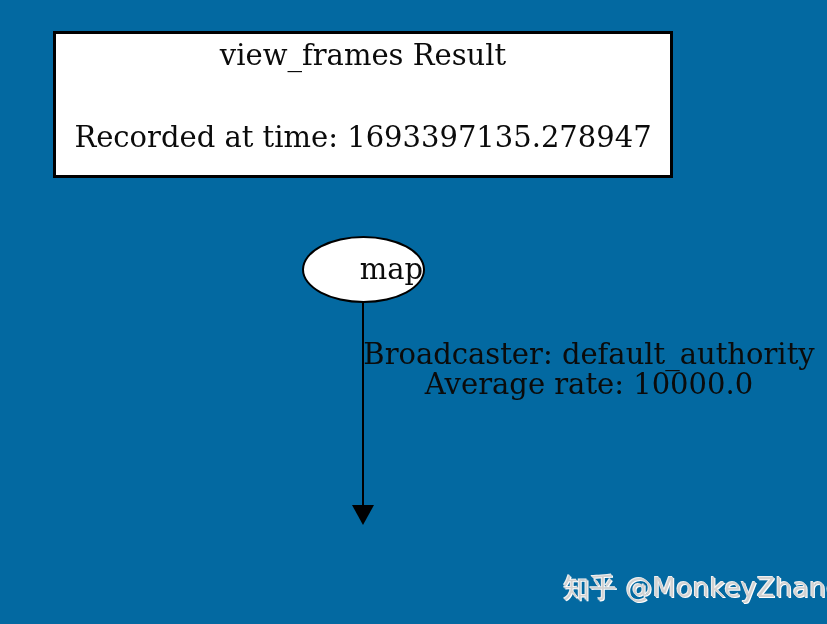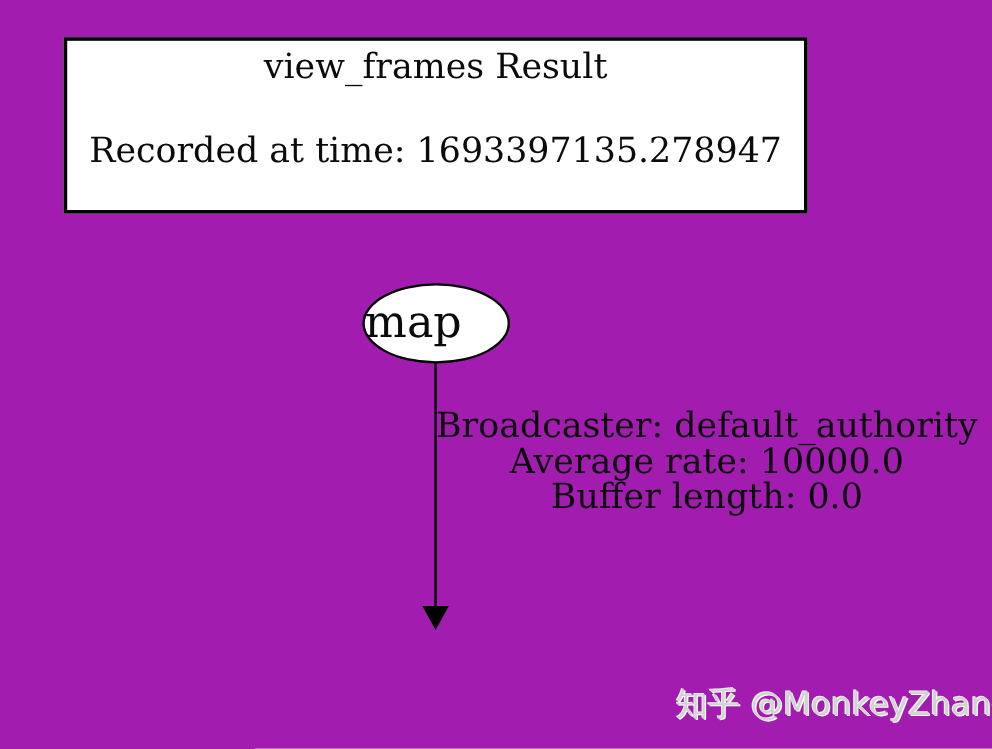--- a/index.html
+++ b/index.html
@@ -4,21 +4,21 @@
 <style>
   html, body {
     margin: 0;
     padding: 0;
     background: #ffffff;
   }
   .canvas {
     position: relative;
     width: 827px;
     height: 624px;
-    background: #a21caf;
+    background: #0369a1;
     overflow: hidden;
     font-family: "DejaVu Serif", "Liberation Serif", serif;
     color: #0b0b0b;
   }
   
   .result-box {
     position: absolute;
     left: 53px;
     top: 31px;
     width: 614px;
@@ -29,32 +29,32 @@
   .box-line {
     position: absolute;
     left: 0;
     width: 100%;
     text-align: center;
     font-size: 29px;
     line-height: 30px;
     white-space: nowrap;
   }
   .box-line1 { top: 6px; }
-  .box-line2 { top: 76px; }
+  .box-line2 { top: 88px; }
 
   
   .node {
     position: absolute;
     border: 2px solid #000000;
     border-radius: 50%;
     background: #ffffff;
     display: flex;
     align-items: center;
-    justify-content: flex-start;
-    font-size: 37px;
+    justify-content: flex-end;
+    font-size: 29px;
     white-space: nowrap;
     box-sizing: border-box;
   }
   .node-map {
     left: 302px;
     top: 236px;
     width: 123px;
     height: 67px;
   }
   .node-base-link {
@@ -121,19 +121,18 @@
   <div class="node node-map">
     <span class="node-label">map</span>
   </div>
 
   <div class="edge-line"></div>
   <div class="arrowhead"></div>
 
   <div class="edge-label">
     <div>Broadcaster: default_authority</div>
     <div>Average rate: 10000.0</div>
-    <div>Buffer length: 0.0</div>
   </div>
 
 
   <div class="watermark">知乎 @MonkeyZhang</div>
 
 </div>
 
 </body></html>

